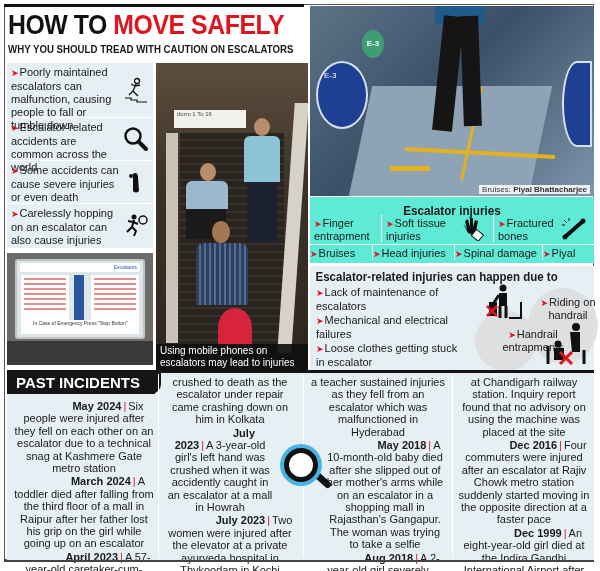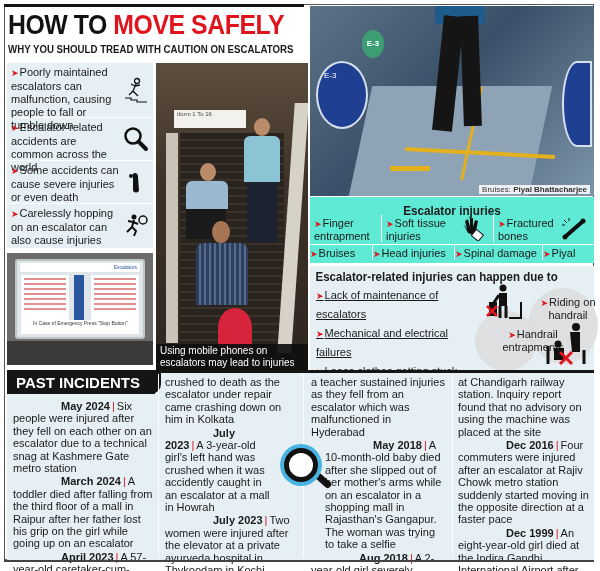--- a/index.html
+++ b/index.html
@@ -62,31 +62,31 @@
   .inj-cell { position: relative; font-size: 11px; line-height: 12px; padding: 2px 4px; border-right: 1px solid #fff; }
   .inj-cell:last-child { border-right: none; }
   .inj-row2 { position: absolute; top: 47px; left: 0; width: 100%; height: 16px; display: flex; border-top: 1px solid #fff; }
   .inj-row2 .inj-cell { padding: 2px 0; white-space: nowrap; }
   .arr { color: #e0141c; font-size: 9px; margin-right: 1px; }
 
   
   .causes { position: absolute; left: 310px; top: 266px; width: 284px; height: 104px; background: #e6eff4; }
   .causes-title { font-weight: bold; font-size: 12.5px; line-height: 15px; padding: 4px 6px 0; transform: scaleX(0.92); transform-origin: left; white-space: nowrap; }
   .causes-list { padding: 1px 6px; width: 170px; }
-  .cause { font-size: 11px; line-height: 18px; margin-bottom: 1px; text-decoration: underline; }
+  .cause { font-size: 11px; line-height: 13px; margin-bottom: 1px; }
   .circle { position: absolute; border-radius: 50%; background: #dcdcdc; opacity: .85; }
   .circle-label { position: absolute; font-size: 11px; line-height: 12px; text-align: center; }
 
   
   .past { position: absolute; left: 7px; top: 372px; width: 587px; height: 188px; background: #e6eff4; }
   .past-tab { position: absolute; left: 7px; top: 372px; width: 148px; height: 22px; background: #151515; color: #fff; font-weight: bold; font-size: 15px; line-height: 22px; padding-left: 9px; border-radius: 0 0 0 0; }
   .past-tab:after { content: ""; position: absolute; right: -6px; top: 0; width: 12px; height: 22px; background: #151515; border-radius: 0 0 10px 0; }
   .past-topline { position: absolute; left: 7px; top: 370px; width: 587px; height: 3px; background: #151515; }
   .col { position: absolute; top: 0; font-size: 11px; line-height: 12.4px; color: #1a1a1a; }
-  .col p { margin-bottom: 1px; }
+  .col p { margin-bottom: 1px; text-align: center; }
   .col b { font-weight: bold; padding-left: 48px; }
   .col .pipe { color: #e0141c; margin: 0 2px; }
   .col-divider { position: absolute; top: 374px; width: 1px; height: 184px; background: #fff; }
   .lens { position: absolute; left: 284px; top: 448px; width: 34px; height: 34px; border-radius: 50%; background: #fff; border: 5px solid #111; box-shadow: 0 0 0 4px #49b4e4; }
   .lens-handle { position: absolute; left: 311px; top: 476px; width: 22px; height: 7px; background: #111; border-radius: 4px; transform: rotate(42deg); }
   .bottomline { position: absolute; left: 4px; top: 560px; width: 590px; height: 2px; background: #444; }
 </style>
 </head>
 <body>
 

